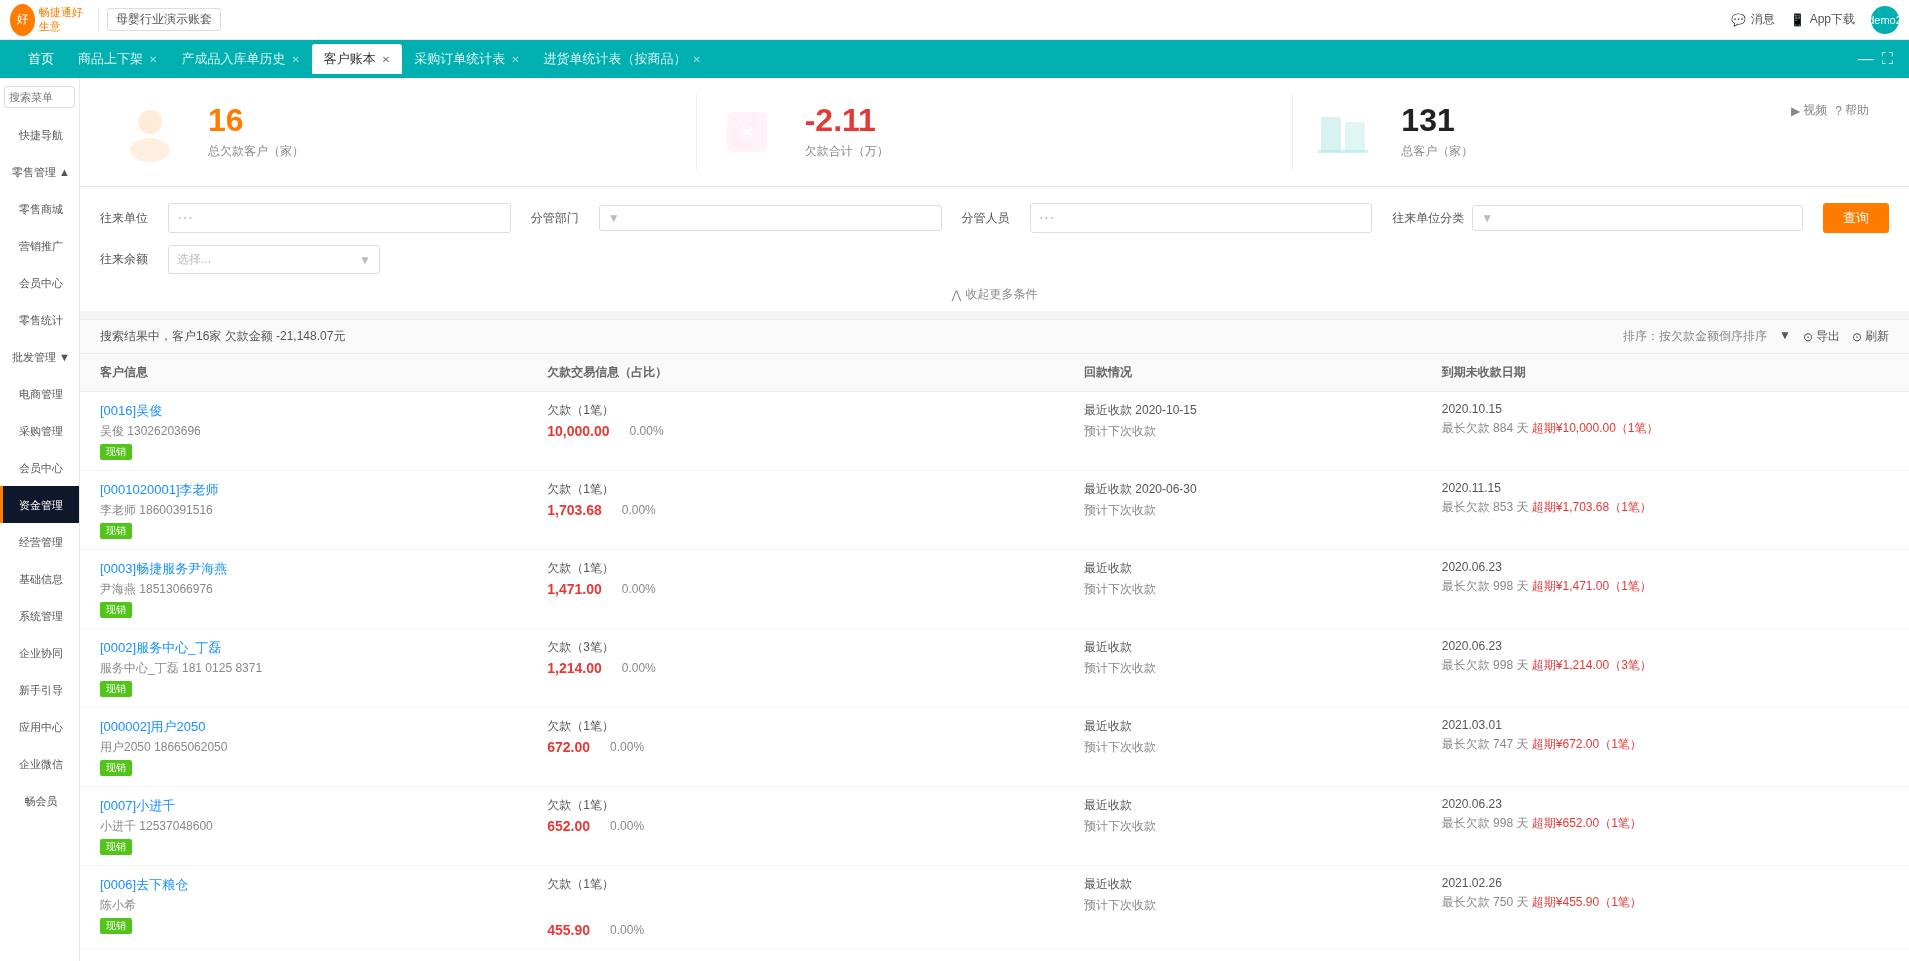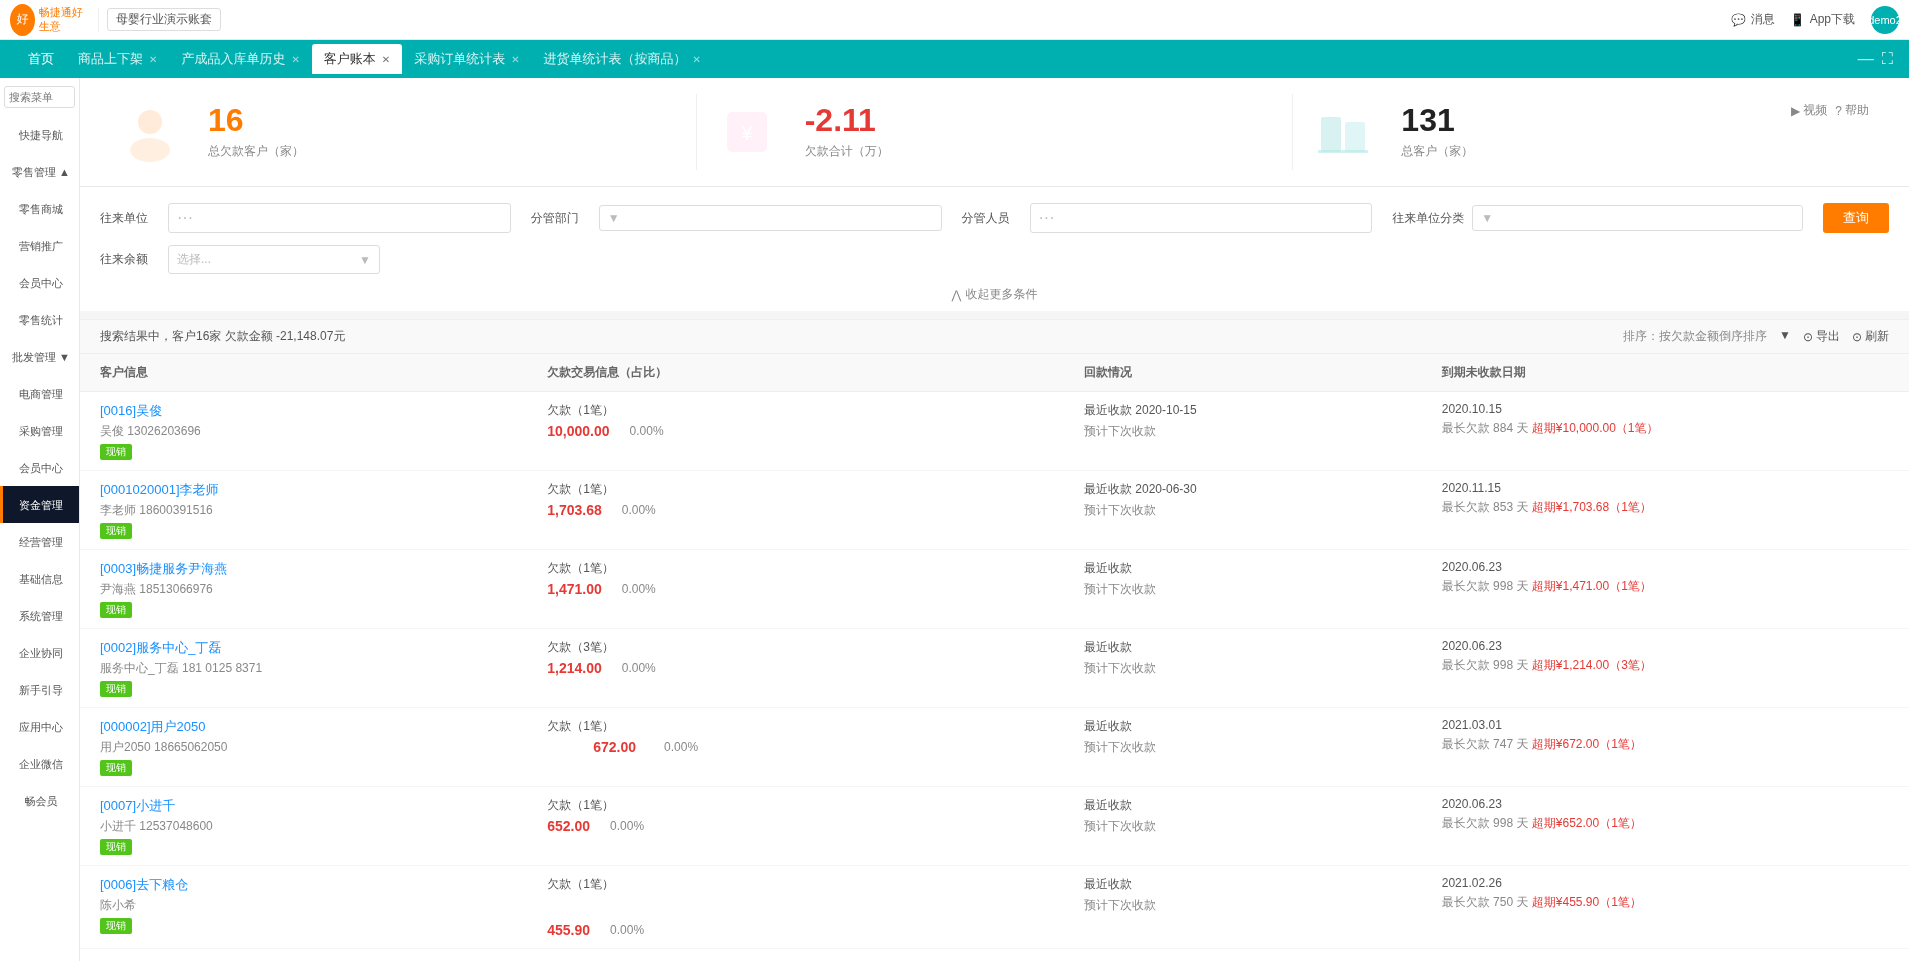--- a/index.html
+++ b/index.html
@@ -430,21 +430,21 @@
     </div>
   </div>
           <div class="table-row">
     <div class="customer-info col-customer">
       <div class="customer-name">[000002]用户2050</div>
       <div class="customer-phone">用户2050 18665062050</div>
       <span class="customer-tag">现销</span>
     </div>
     <div class="debt-info col-debt">
       <div class="debt-count">欠款（1笔）</div>
-      <div style="display:flex;align-items:center;gap:16px;margin-left:46px;">
+      <div style="display:flex;align-items:center;gap:8px;">
         <span class="debt-amount">672.00</span>
         <span class="debt-percent">0.00%</span>
       </div>
     </div>
     <div class="return-info col-return">
       <div class="return-date">最近收款</div>
       <div class="return-next">预计下次收款</div>
     </div>
     <div class="due-info col-due">
       <div class="due-date">2021.03.01</div>

